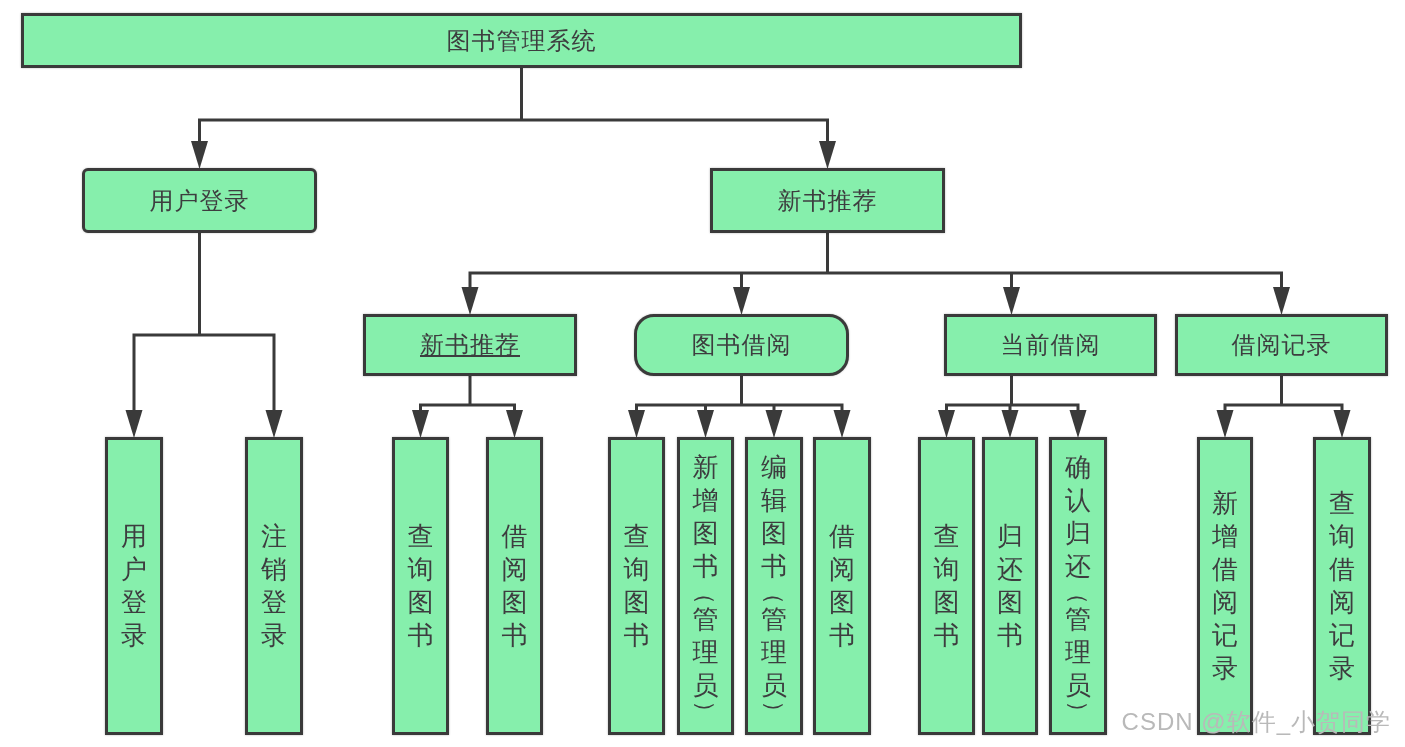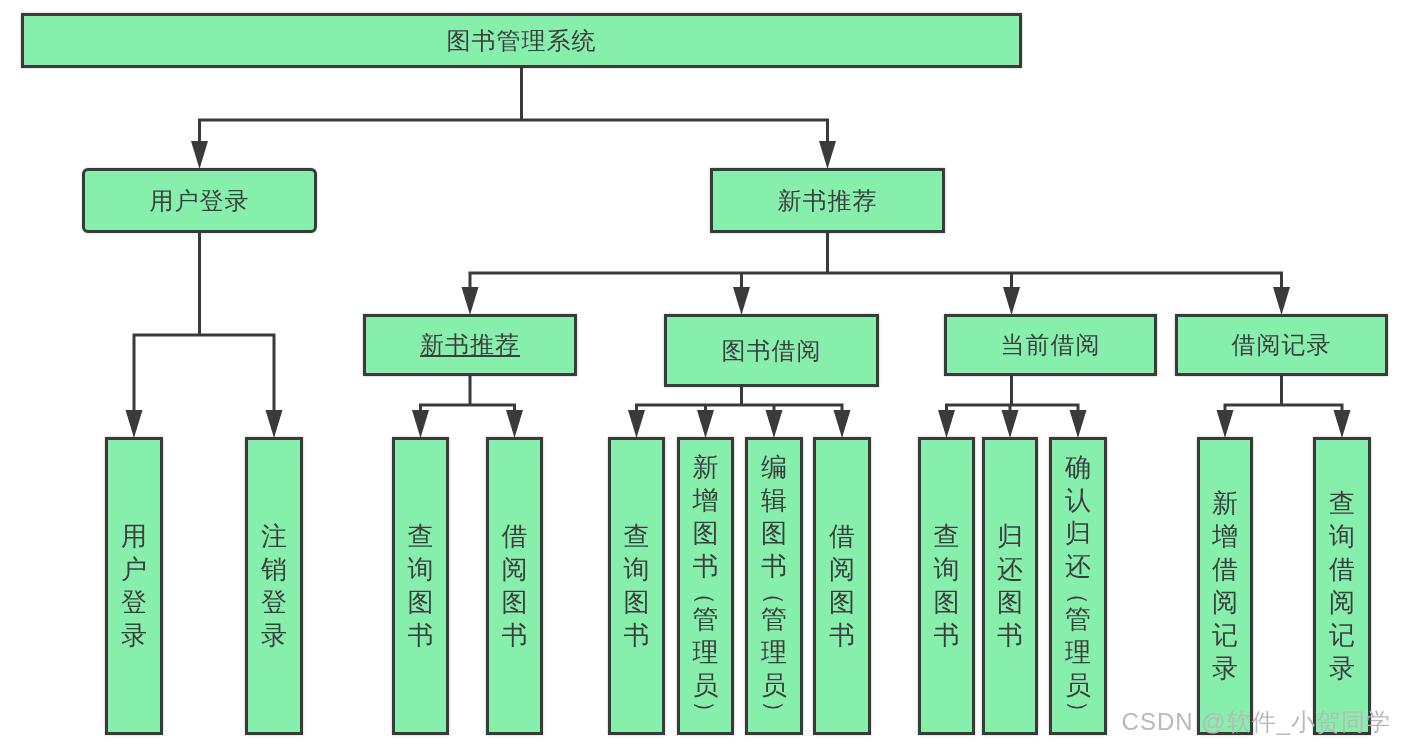--- a/index.html
+++ b/index.html
@@ -139,21 +139,21 @@
         <span class="vchar">询</span>
         <span class="vchar">图</span>
         <span class="vchar">书</span>
       </div>
       <div class="node v-node" style="left: 486px; top: 437px; width: 57px; height: 298px;">
         <span class="vchar">借</span>
         <span class="vchar">阅</span>
         <span class="vchar">图</span>
         <span class="vchar">书</span>
       </div>
-      <div class="node h-node" style="left: 664px; top: 314px; width: 215px; height: 73px;">
+      <div class="node h-node" style="left: 634px; top: 314px; width: 215px; height: 62px; border-radius: 20px;">
         <span>图书借阅</span>
       </div>
       <div class="node v-node" style="left: 608px; top: 437px; width: 57px; height: 298px;">
         <span class="vchar">查</span>
         <span class="vchar">询</span>
         <span class="vchar">图</span>
         <span class="vchar">书</span>
       </div>
       <div class="node v-node" style="left: 677px; top: 437px; width: 57px; height: 298px;">
         <span class="vchar">新</span>

